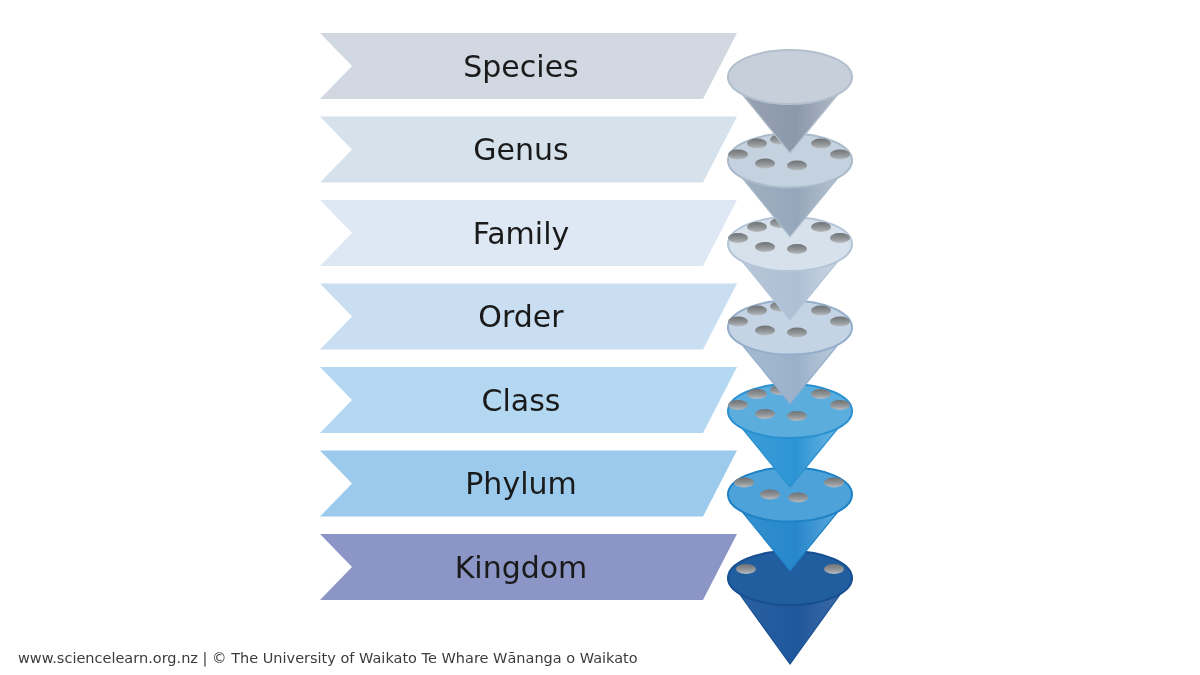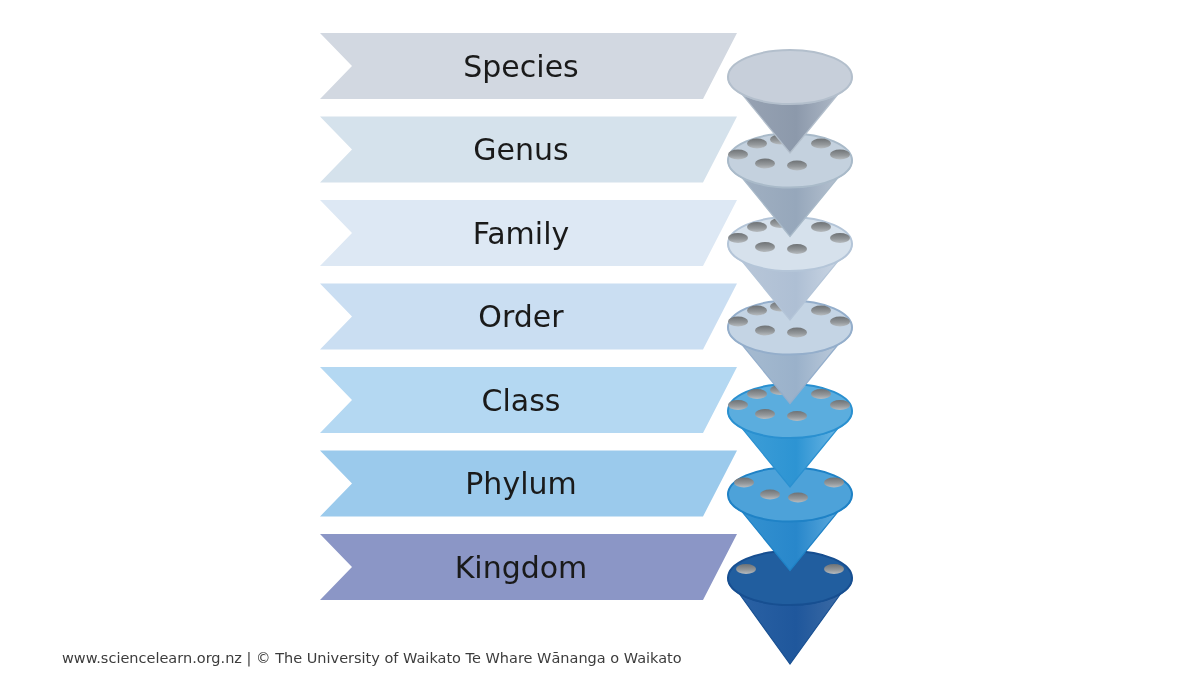--- a/index.html
+++ b/index.html
@@ -17,21 +17,20 @@
     font-size: 30px;
     fill: #1a1a1a;
   }
   .footer {
     position: absolute;
     left: 18px;
     top: 650px;
     font-size: 14.5px;
     color: #3c3c3c;
     white-space: nowrap;
-    margin-left: 44px;
   }
 </style>
 </head>
 <body>
 
 <div class="canvas">
   <svg id="scene" width="1200" height="675" viewBox="0 0 1200 675">
     <defs id="defs">
         <linearGradient id="holeGrad" x1="0" y1="0" x2="0" y2="1">
           <stop offset="0%" stop-color="#6e7275"></stop>

